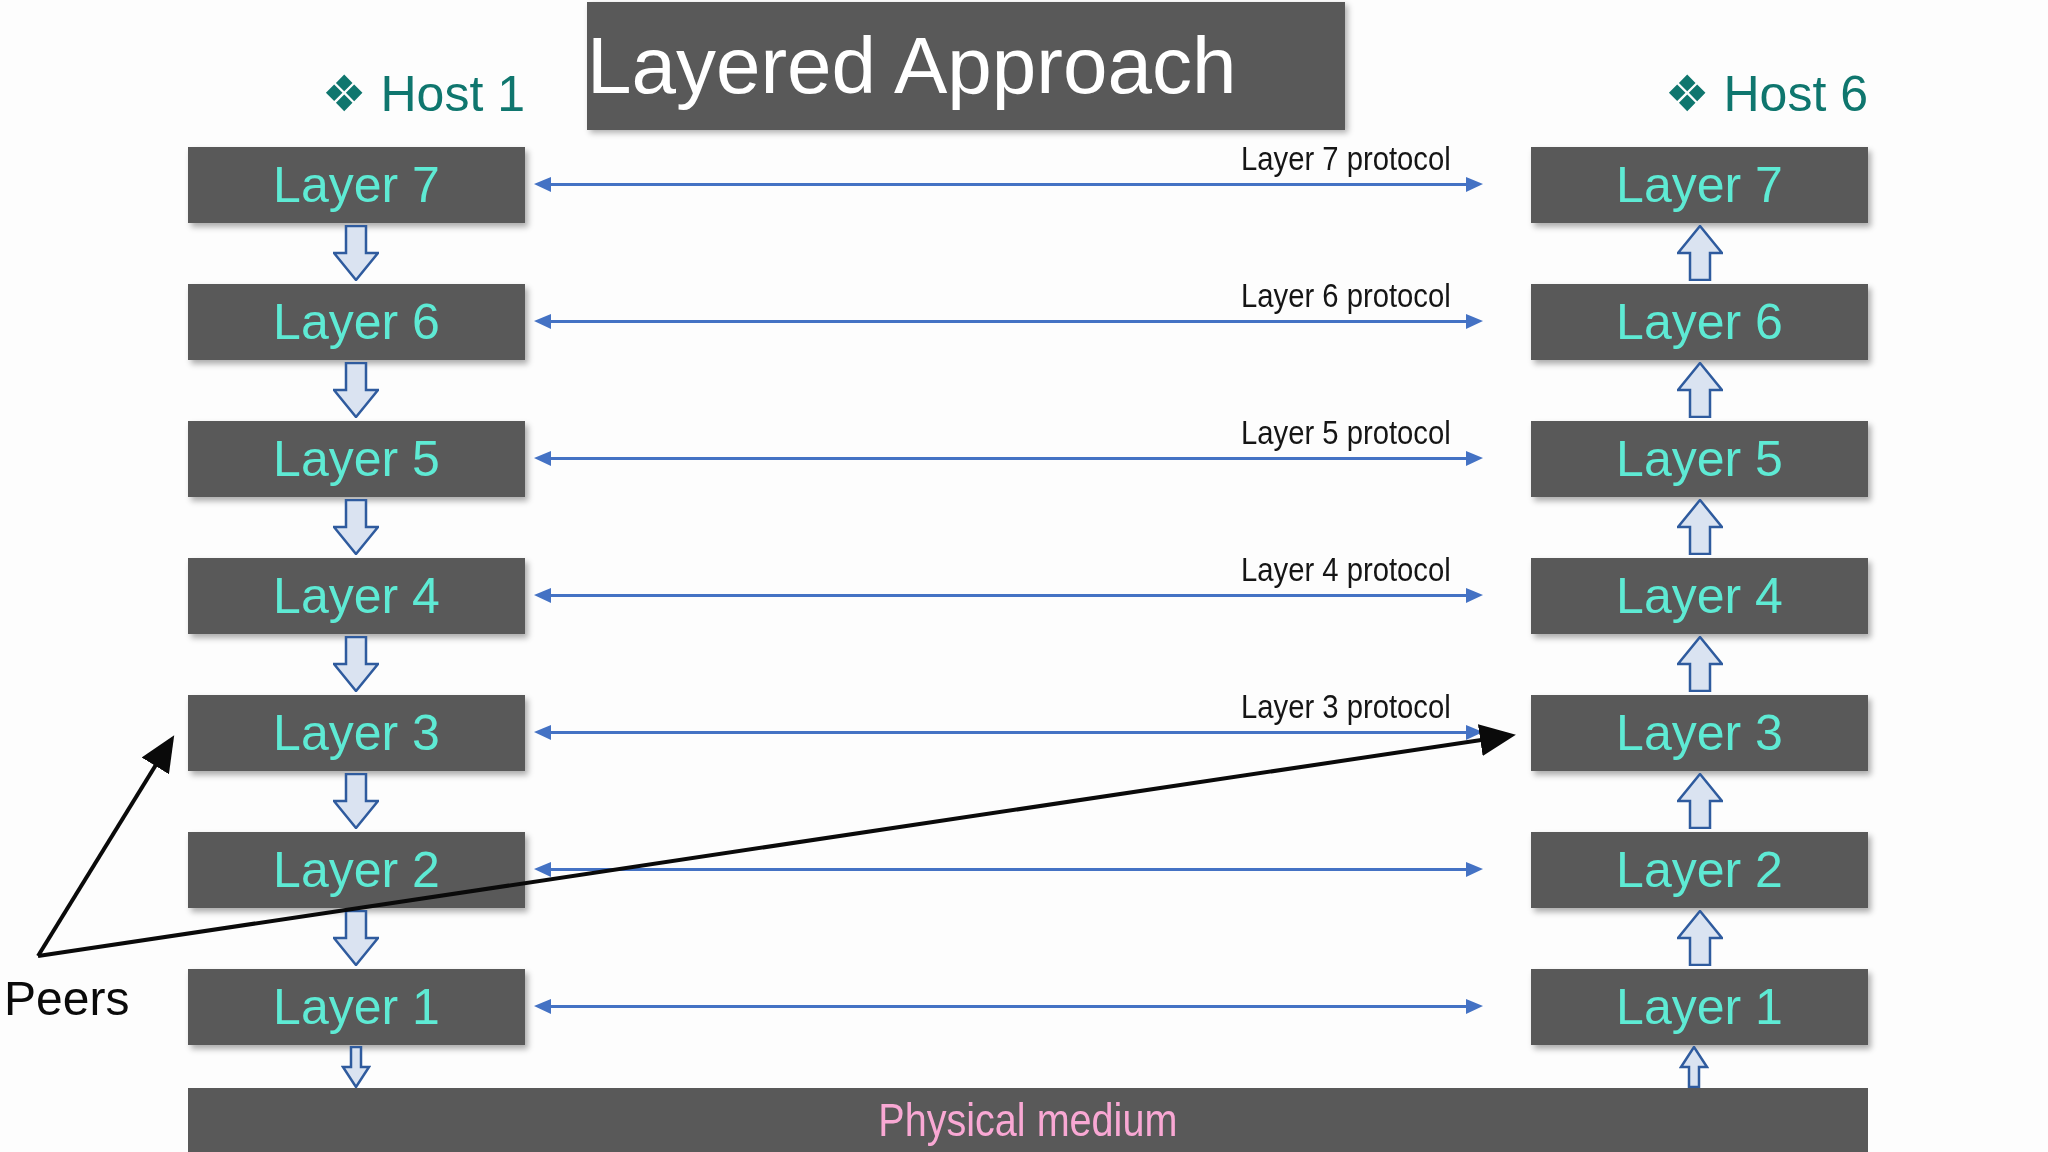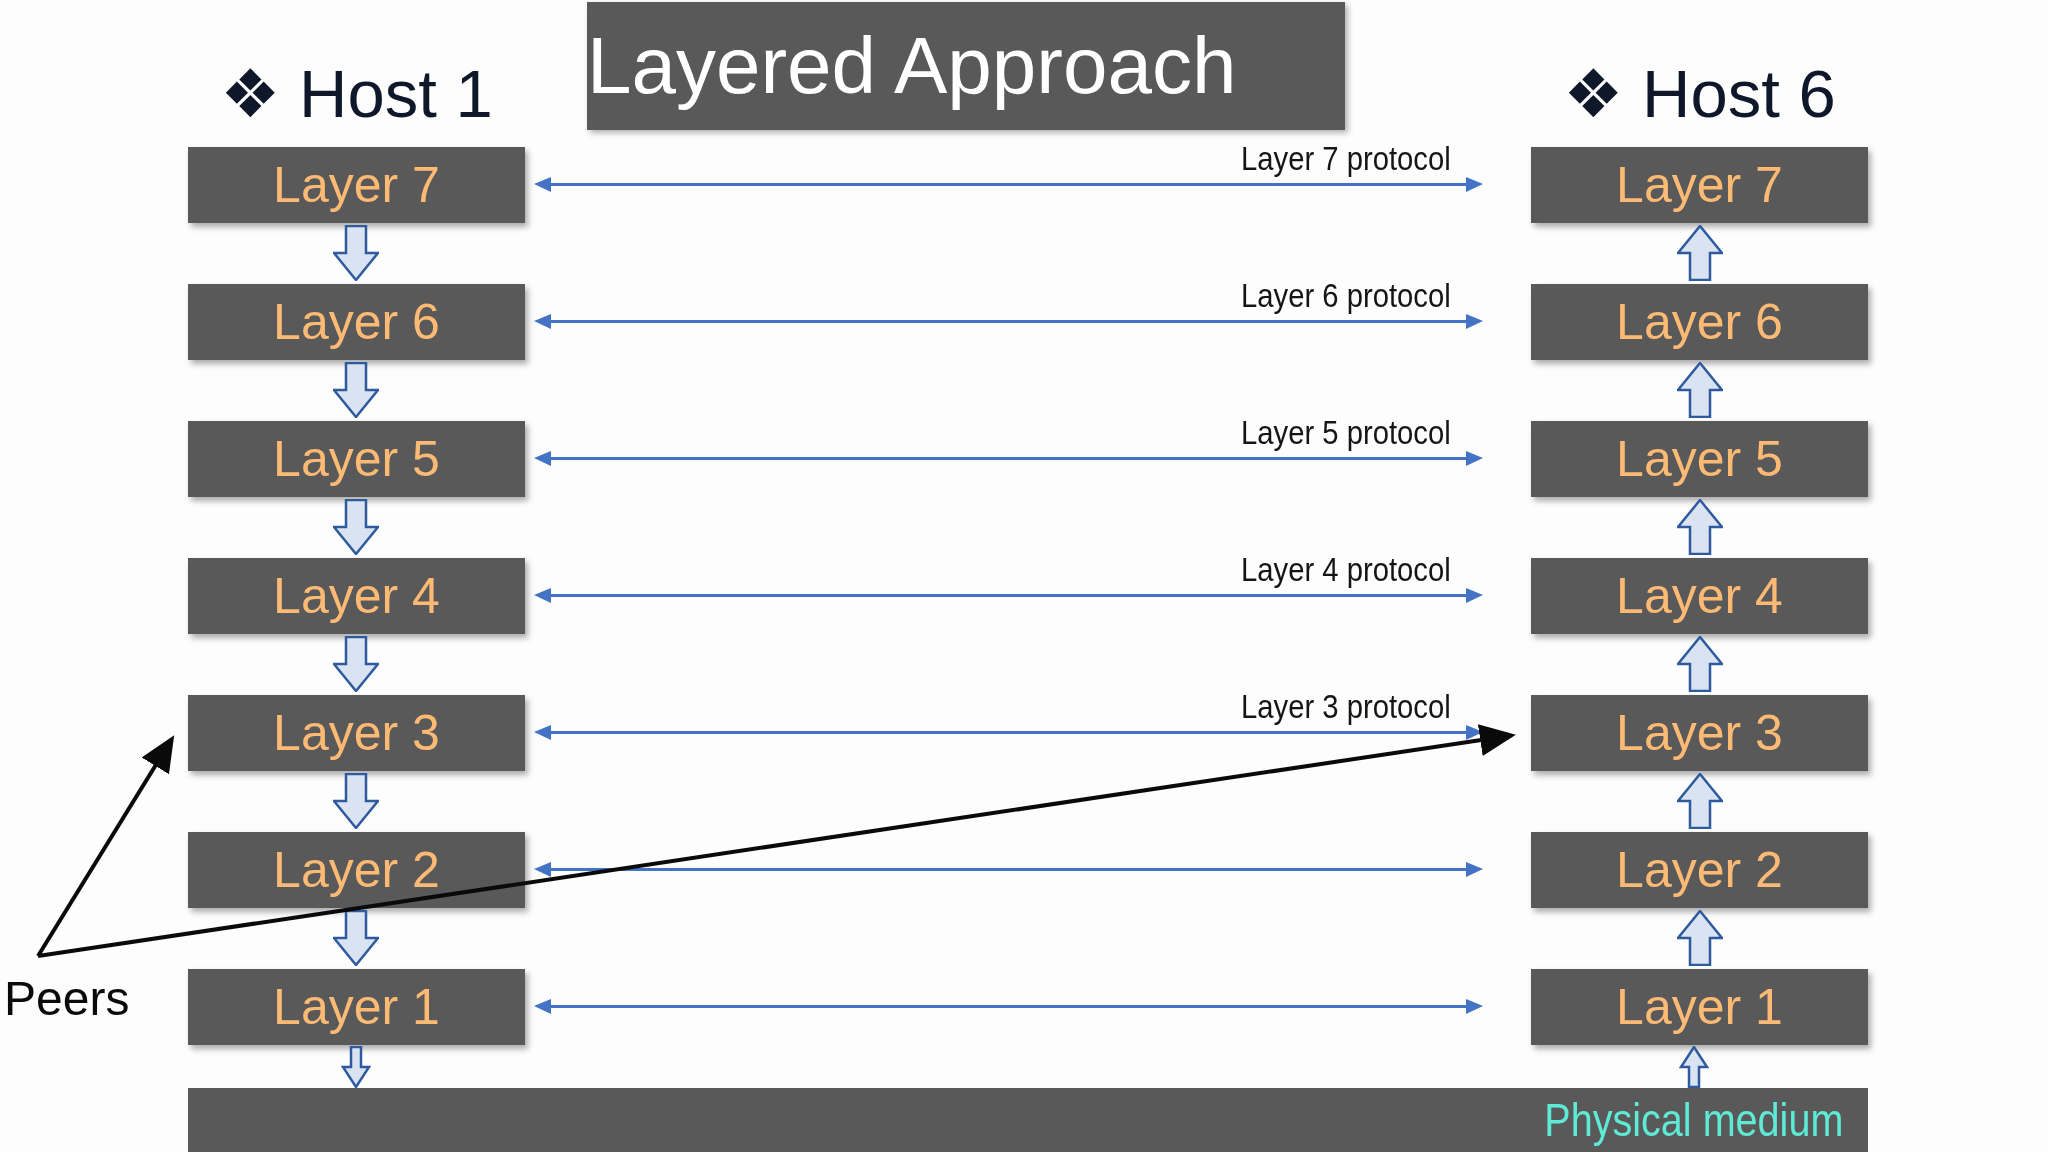--- a/index.html
+++ b/index.html
@@ -20,33 +20,33 @@
     background: var(--box-gray, #595959);
     color: #ffffff;
     font-size: 80px;
     line-height: 128px;
     text-align: left;
     box-shadow: 3px 3px 6px rgba(0,0,0,0.30);
   }
   .host-label {
     position: absolute;
     width: 337px; height: 52px;
-    color: #0f172a;
-    font-size: 67px;
+    color: #0f766e;
+    font-size: 50px;
     line-height: 52px;
-    text-align: center;
+    text-align: right;
     white-space: nowrap;
   }
   .host-left  { left: 188px;  top: 68px; }
   .host-right { left: 1531px; top: 68px; }
   .lbox {
     position: absolute;
     width: 337px; height: 76px;
     background: var(--box-gray, #595959);
-    color: #fdba74;
+    color: #5eead4;
     font-size: 50px;
     line-height: 76px;
     text-align: center;
     box-shadow: 3px 4px 6px rgba(0,0,0,0.32);
   }
   .lbox.left  { left: 188px; }
   .lbox.right { left: 1531px; }
   .proto-label {
     position: absolute;
     left: 549px; width: 919px; height: 40px;
@@ -83,24 +83,24 @@
     border-left: 17px solid var(--arrow-blue, #4472c4);
   }
   .block-arrow { position: absolute; width: 46px; height: 56px; }
   .block-arrow.col-left  { left: 333px; }
   .block-arrow.col-right { left: 1677px; }
   .small-arrow { position: absolute; width: 30px; height: 42px; }
   .medium-bar {
     position: absolute;
     left: 188px; top: 1088px; width: 1680px; height: 64px;
     background: var(--box-gray, #595959);
-    color: #5eead4;
+    color: #f9a8d4;
     font-size: 46px;
     line-height: 64px;
-    text-align: right;
+    text-align: center;
   }
   .peers-label {
     position: absolute;
     left: 4px; top: 976px; width: 140px; height: 46px;
     color: #0a0a0a;
     font-size: 48px;
     line-height: 46px;
   }
   .peer-arrows-overlay {
     position: absolute;

